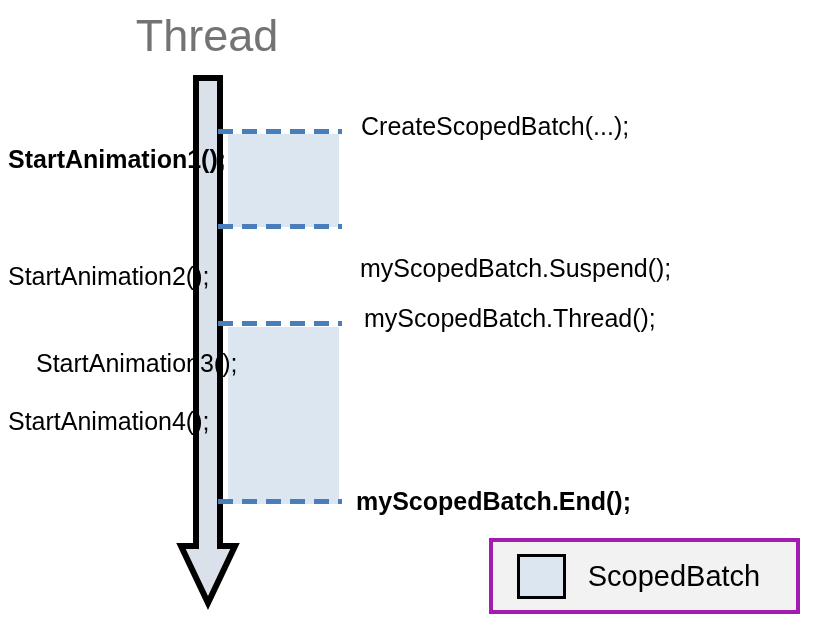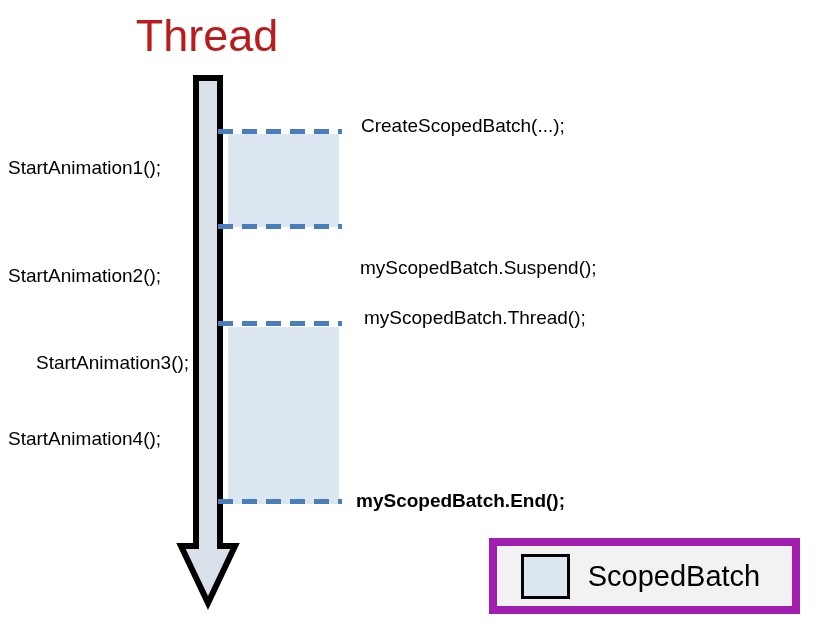--- a/index.html
+++ b/index.html
@@ -29,21 +29,21 @@
   
   #diagram-title {
     left: 0px;
     top: 8px;
     width: 414px;
     text-align: center;
     font-size: 45px;
     line-height: 56px;
     font-weight: normal;
     letter-spacing: 0px;
-    color: #b91c1c;
+    color: #737373;
     white-space: nowrap;
   }
 
   
   #thread-arrow {
     left: 175px;
     top: 72px;
     width: 66px;
     height: 540px;
   }
@@ -67,36 +67,36 @@
         #4a7ebb 0px, #4a7ebb 15px,
         rgba(255,255,255,0) 15px, rgba(255,255,255,0) 24px);
   }
   #dash-create  { top: 129px; }
   #dash-suspend { top: 224px; }
   #dash-resume  { top: 321px; }
   #dash-end     { top: 499px; }
 
   
   .code-label {
-    font-size: 19px;
+    font-size: 25px;
     line-height: 24px;
     white-space: nowrap;
     color: #000000;
   }
   .left-label  { left: 8px; }
   .right-label { }
 
   
   #legend-box {
     left: 489px;
     top: 538px;
     width: 311px;
     height: 76px;
     background: #f2f2f2;
-    border: 8px solid #a21caf;
+    border: 4px solid #a21caf;
     box-sizing: border-box;
     display: flex;
     align-items: center;
   }
   #legend-swatch {
     width: 49px;
     height: 45px;
     margin-left: 24px;
     background: #dce6f1;
     border: 3px solid #000000;
@@ -125,24 +125,24 @@
   </svg>
 
   <div class="abs batch-region" id="batch-region-1"></div>
   <div class="abs batch-region" id="batch-region-2"></div>
 
   <div class="abs dash-line" id="dash-create"></div>
   <div class="abs dash-line" id="dash-suspend"></div>
   <div class="abs dash-line" id="dash-resume"></div>
   <div class="abs dash-line" id="dash-end"></div>
 
-  <div class="abs code-label left-label" style="top:156px;">StartAnimation1();</div>
+  <div class="abs code-label left-label" style="top:147px;font-weight:bold;">StartAnimation1();</div>
   <div class="abs code-label left-label" style="top:264px;">StartAnimation2();</div>
   <div class="abs code-label left-label" style="top:351px;margin-left:28px;">StartAnimation3();</div>
-  <div class="abs code-label left-label" style="top:427px;text-align:right;">StartAnimation4();</div>
+  <div class="abs code-label left-label" style="top:409px;text-align:right;">StartAnimation4();</div>
 
   <div class="abs code-label right-label" style="left:361px; top:114px;">CreateScopedBatch(...);</div>
   <div class="abs code-label right-label" style="left:360px; top:209px;margin-top:47px;">myScopedBatch.Suspend();</div>
   <div class="abs code-label right-label" style="left:364px; top:306px;">myScopedBatch.Thread();</div>
   <div class="abs code-label right-label" style="left:356px; top:489px;font-weight:bold;">myScopedBatch.End();</div>
 
   <div class="abs" id="legend-box">
     <div id="legend-swatch"></div>
     <div id="legend-label">ScopedBatch</div>
   </div>

